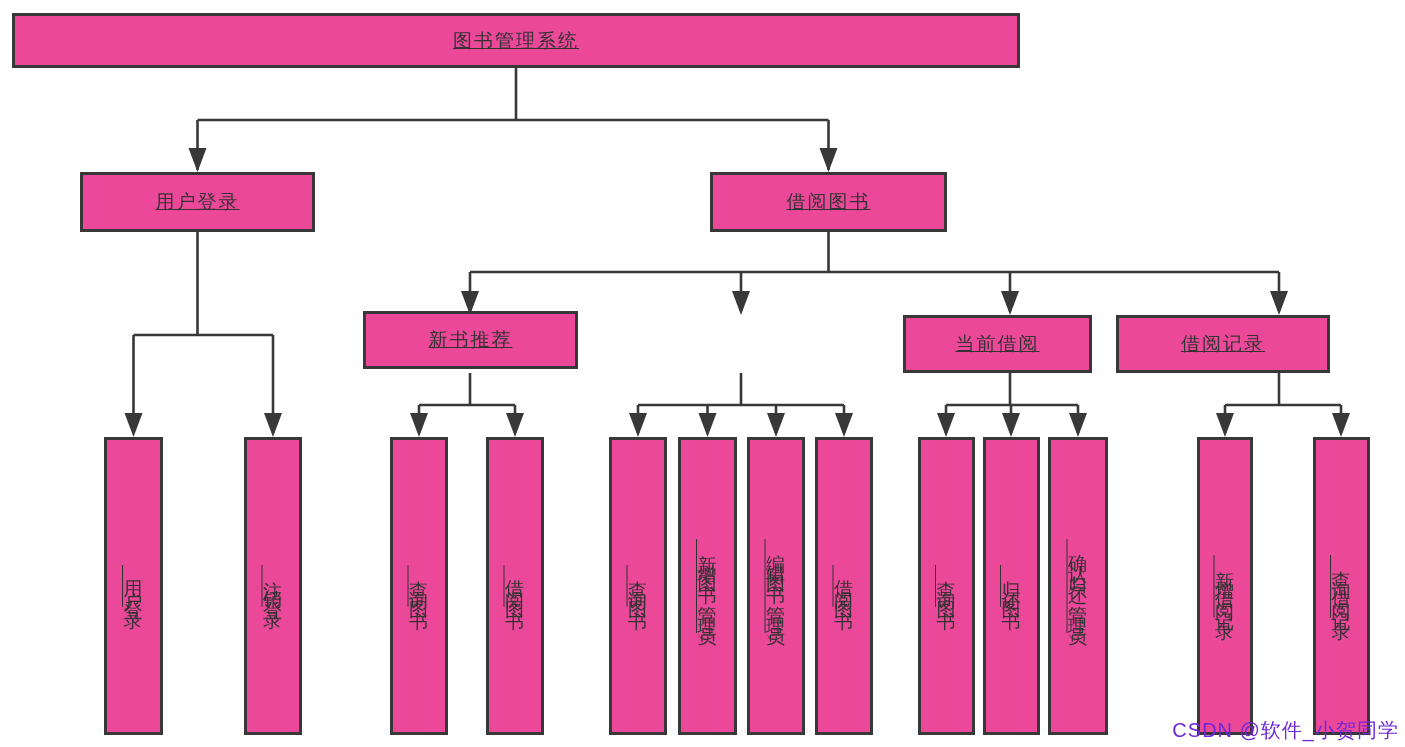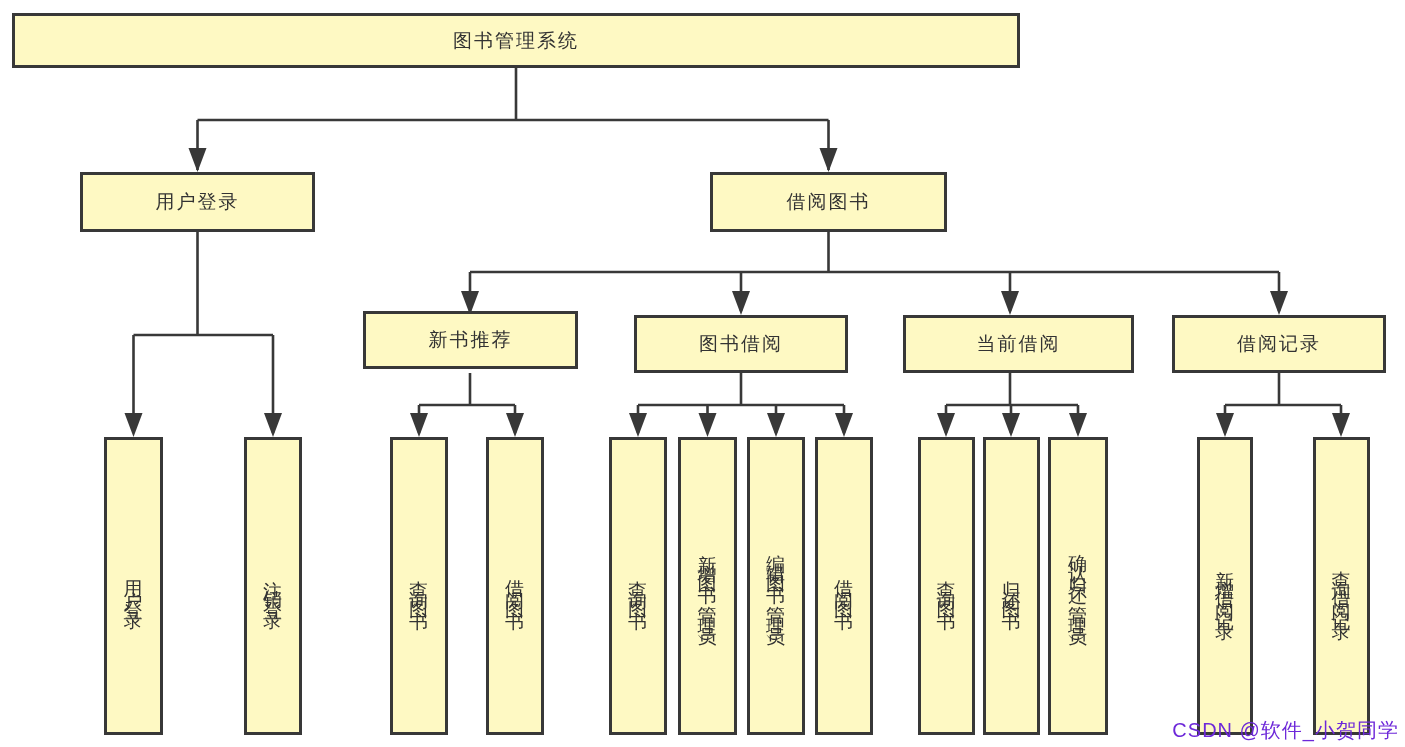--- a/index.html
+++ b/index.html
@@ -7,24 +7,24 @@
     position:relative;
     width:1405px;height:747px;
     background:#ffffff;
     font-family:"Liberation Sans","DejaVu Sans",sans-serif;
     color:#333333;
     overflow:hidden;
   }
   svg.connectors{position:absolute;left:0;top:0;width:1405px;height:747px;}
   .box{
     position:absolute;
-    background:#fef9c3;
+    background:#ec4899;
     border:3px solid #383838;
     box-sizing:border-box;
-    display:flex;align-items:center;justify-content:center;
+    display:flex;align-items:center;justify-content:center;text-decoration:underline;
   }
   .hbox{font-size:19px;letter-spacing:2px;white-space:nowrap;}
   .vbox span{
     writing-mode:vertical-rl;
     text-orientation:mixed;
     font-size:19px;
     line-height:1;
     letter-spacing:0.55em;
   }
   .watermark{
@@ -78,27 +78,24 @@
   <div class="box hbox" style="left:80px;top:172px;width:235px;height:60px;">
     <span>用户登录</span>
   </div>
   <div class="box hbox" style="left:710px;top:172px;width:237px;height:60px;">
     <span>借阅图书</span>
   </div>
 
   <div class="box hbox" style="left:363px;top:311px;width:215px;height:58px;">
     <span>新书推荐</span>
   </div>
-  <div class="box hbox" style="left:634px;top:315px;width:214px;height:58px;">
-    <span>图书借阅</span>
-  </div>
-  <div class="box hbox" style="left:903px;top:315px;width:231px;height:58px;text-align:center;">
+  <div class="box hbox" style="left:903px;top:315px;width:189px;height:58px;text-align:center;">
     <span>当前借阅</span>
   </div>
-  <div class="box hbox" style="left:1172px;top:315px;width:214px;height:58px;">
+  <div class="box hbox" style="left:1116px;top:315px;width:214px;height:58px;">
     <span>借阅记录</span>
   </div>
 
   <div class="box vbox" style="left:104px;top:437px;width:59px;height:298px;">
     <span>用户登录</span>
   </div>
   <div class="box vbox" style="left:244px;top:437px;width:58px;height:298px;">
     <span>注销登录</span>
   </div>
 

